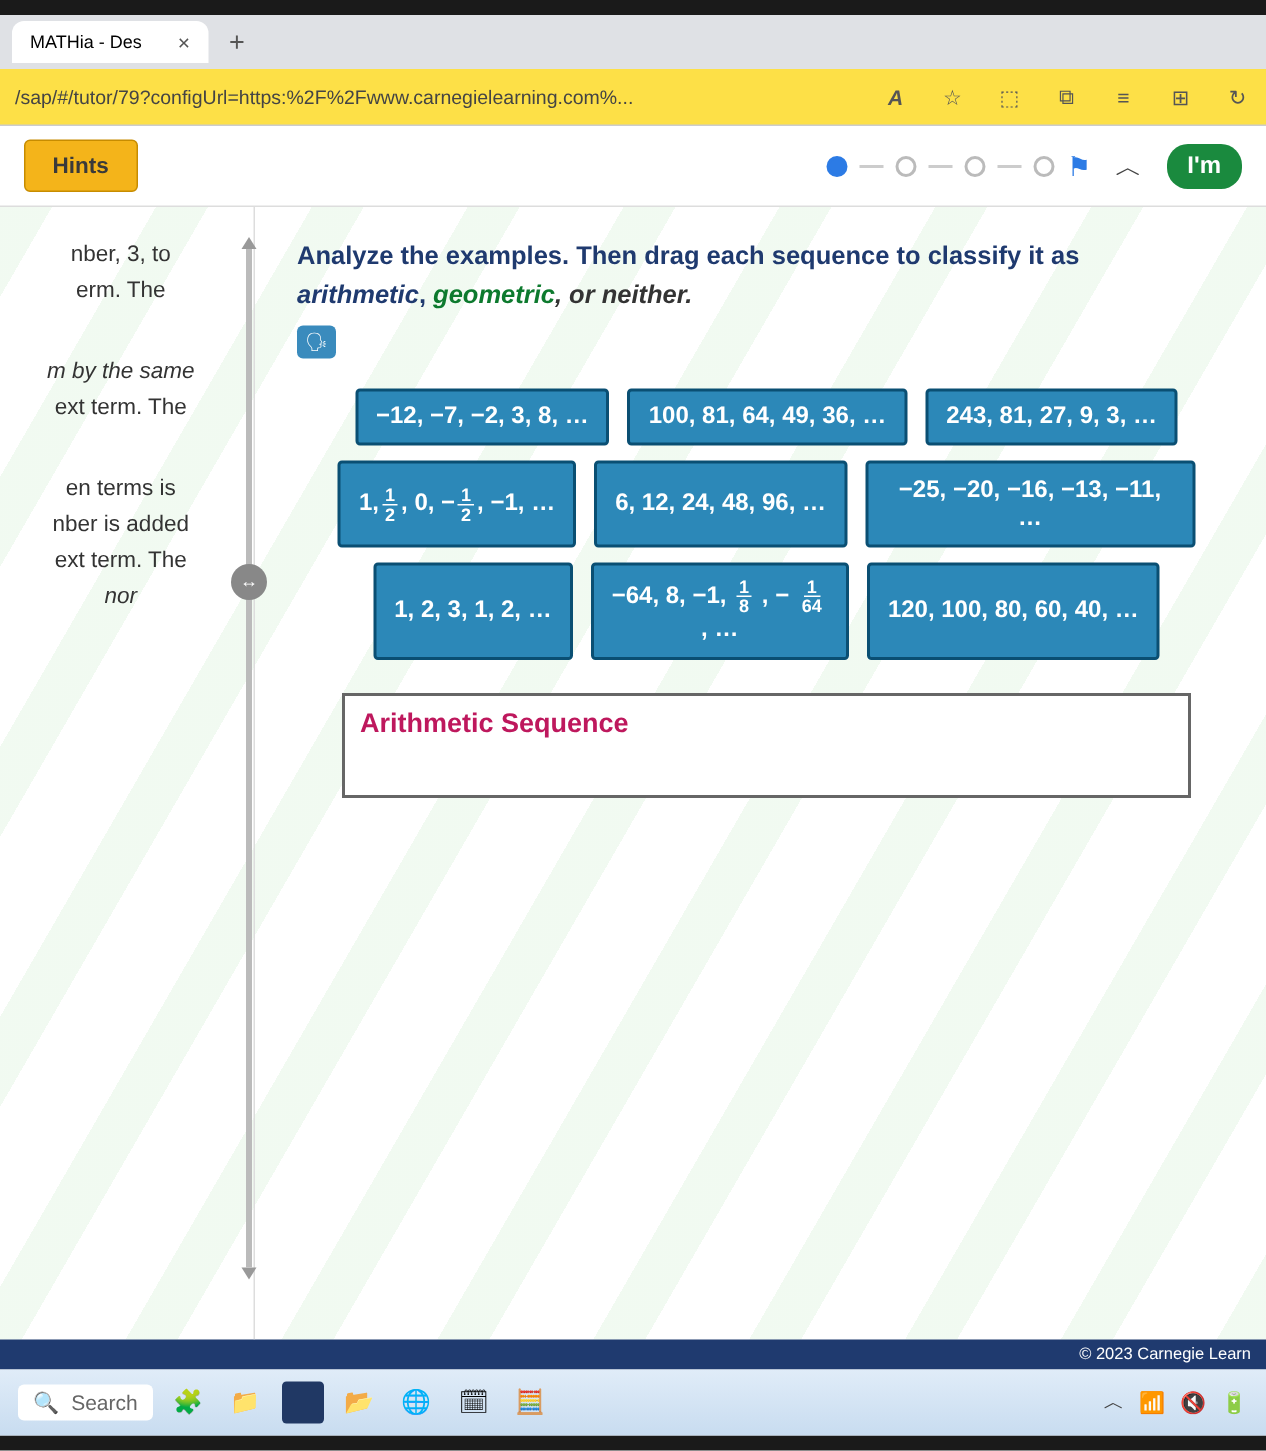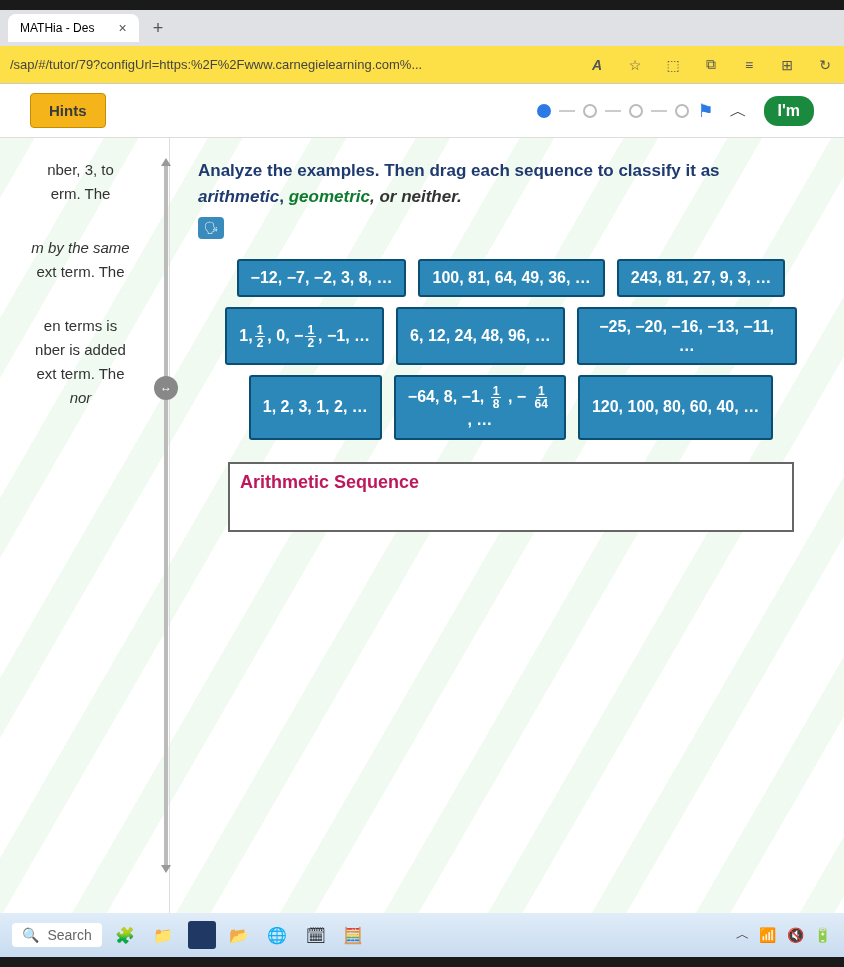--- a/index.html
+++ b/index.html
@@ -9,21 +9,21 @@
 .tab { background: #fff; border-radius: 8px 8px 0 0; padding: 6px 12px; font-size: 12px; display: flex; align-items: center; gap: 24px; }
 .tab-close { font-size: 14px; color: #555; cursor: pointer; }
 .newtab { margin-left: 8px; font-size: 18px; color: #555; cursor: pointer; padding: 0 6px; }
 .addrbar { height: 38px; background: #fde047; border-bottom: 1px solid #ccc; display: flex; align-items: center; padding: 16px 10px; gap: 20px; font-size: 13px; color: #444; }
 .addr-url { flex: 1; overflow: hidden; text-overflow: ellipsis; white-space: nowrap; }
 .addr-icon { width: 18px; height: 18px; display: flex; align-items: center; justify-content: center; font-size: 14px; color: #555; cursor: pointer; }
 .navbar { background: #1f3a6f; color: #fff; height: 44px; display: flex; align-items: center; justify-content: flex-end; gap: 18px; padding: 0 14px; font-weight: bold; font-size: 14px; }
 .nav-link { cursor: pointer; white-space: nowrap; }
 .toggle { width: 30px; height: 16px; background: #fff; border-radius: 8px; position: relative; }
 .toggle::after { content:""; width:12px; height:12px; background:#777; border-radius:50%; position:absolute; top:2px; left:2px; }
-.toolbar { height: 54px; background: #fff; border-bottom: 1px solid #ddd; display: flex; align-items: center; justify-content: space-between; padding: 0 30px; }
+.toolbar { height: 54px; background: #fff; border-bottom: 1px solid #ddd; display: flex; align-items: center; justify-content: space-between; padding: 0 16px; }
 .hints-btn { background: #f4b41a; border: 1px solid #c78c00; border-radius: 4px; padding: 8px 18px; font-weight: bold; color: #3a3a3a; cursor: pointer; font-size: 15px; }
 .progress-area { display: flex; align-items: center; gap: 8px; }
 .prog-dot { width: 14px; height: 14px; border-radius: 50%; border: 2px solid #bbb; background: #fff; }
 .prog-dot.active { background: #2c7be5; border-color: #2c7be5; }
 .prog-line { width: 16px; height: 2px; background: #ccc; }
 .flag-icon { color: #2c7be5; font-size: 18px; }
 .caret-up { font-size: 18px; color: #444; margin: 0 8px; cursor: pointer; }
 .im-done { background: #1a8a3e; color: #fff; border-radius: 14px; padding: 6px 14px; font-weight: bold; cursor: pointer; white-space: nowrap; }
 .content-row { flex: 1; display: flex; overflow: hidden; background: #fff; background-image: repeating-linear-gradient(120deg, rgba(200,235,200,0.25) 0 30px, transparent 30px 90px); }
 .sidebar { width: 170px; padding: 20px 8px 20px 0; font-size: 15px; color: #333; line-height: 1.6; border-right: 1px solid #ddd; position: relative; }
@@ -169,20 +169,23 @@
       </div>
 
       <div class="dropzones">
         <div class="dropzone">
           <div class="dz-title">Arithmetic Sequence</div>
         </div>
       </div>
     </div>
   </div>
 
+  <div class="footer">
+    <span>© 2023 Carnegie Learn</span>
+  </div>
 
   <div class="taskbar">
     <div class="search-box">
       <span>🔍</span>
       <span>Search</span>
     </div>
     <div class="task-icon">🧩</div>
     <div class="task-icon">📁</div>
     <div class="task-icon" style="background:#203864;border-radius:3px;"></div>
     <div class="task-icon">📂</div>

